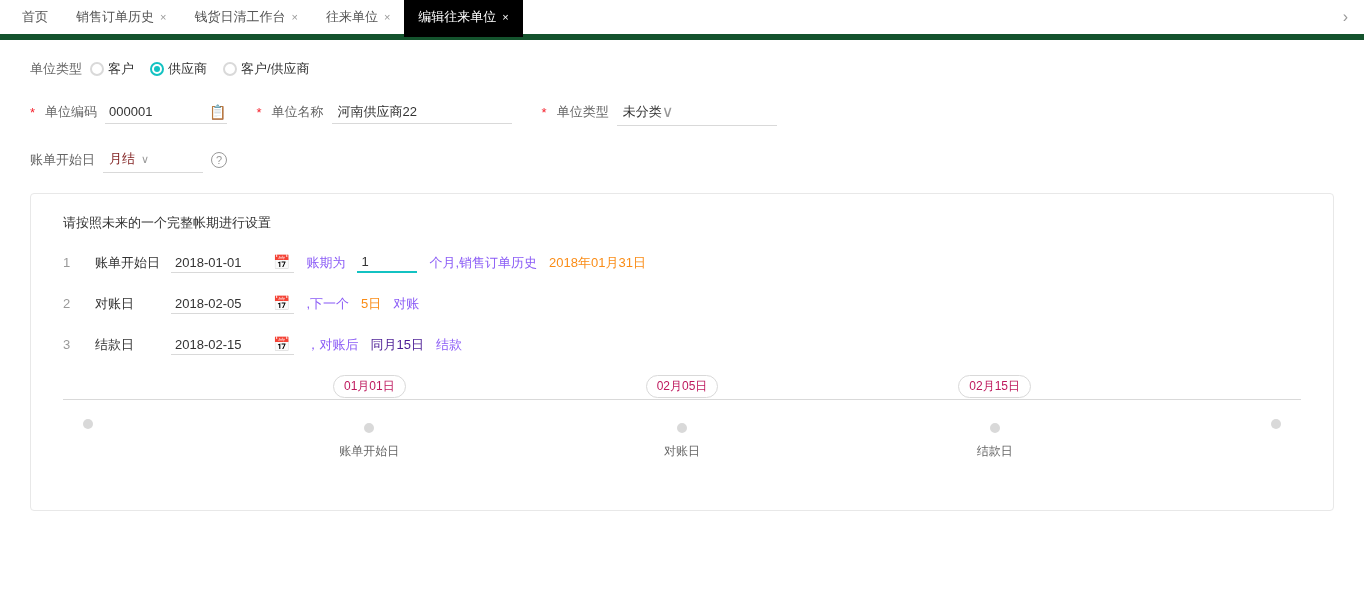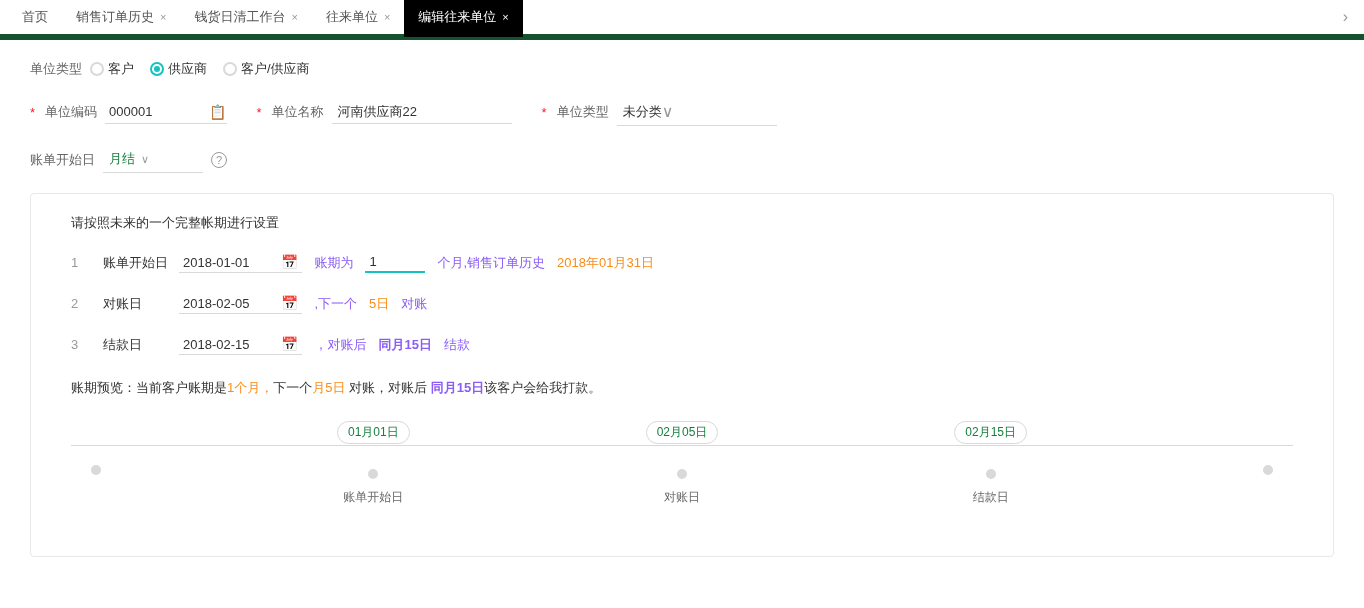--- a/index.html
+++ b/index.html
@@ -137,42 +137,42 @@
     
     .select-field {
       display: flex;
       align-items: center;
       border-bottom: 1px solid #d9d9d9;
       padding: 4px 6px;
       cursor: pointer;
       min-width: 120px;
       gap: 6px;
     }
-    .select-value { color: #15803d; }
+    .select-value { color: #7f1d1d; }
     .select-arrow { color: #999; font-size: 11px; }
 
     
     .question-icon {
       width: 16px;
       height: 16px;
       border-radius: 50%;
       border: 1px solid #999;
       color: #999;
       font-size: 11px;
       display: flex;
       align-items: center;
       justify-content: center;
       cursor: pointer;
     }
 
     
     .panel-box {
       border: 1px solid #e8e8e8;
       border-radius: 4px;
-      padding: 20px 40px;
+      padding: 20px 32px;
       margin-bottom: 16px;
       background: #fff;
     }
     .panel-title {
       color: #333;
       font-size: 13px;
       margin-bottom: 20px;
     }
 
     
@@ -205,21 +205,21 @@
       font-size: 13px;
       color: #333;
       background: transparent;
       width: 90px;
     }
     .step-desc {
       color: #8b5cf6;
       font-size: 13px;
     }
     .highlight-orange { color: #fa8c16; }
-    .highlight-teal { color: #8b5cf6; font-weight: bold; }
+    .highlight-teal { color: #4c1d95; }
     .period-input {
       border: none;
       border-bottom: 2px solid #13c2c2;
       outline: none;
       font-size: 13px;
       width: 60px;
       padding: 2px 4px;
       color: #333;
       background: transparent;
     }
@@ -263,21 +263,21 @@
     }
     .node-dot.filled {
       background: #d9d9d9;
       border-color: #d9d9d9;
     }
     .node-label-box {
       border: 1px solid #d9d9d9;
       border-radius: 12px;
       padding: 2px 10px;
       font-size: 12px;
-      color: #15803d;
+      color: #be185d;
       background: #fff;
     }
     .node-desc {
       font-size: 12px;
       color: #666;
       margin-top: 4px;
     }
     .node-end-dot {
       width: 10px;
       height: 10px;
@@ -412,23 +412,20 @@
       <span class="step-label">结款日</span>
       <div class="step-date-input">
         <input type="text" value="2018-02-15" style="">
         <span class="calendar-icon">📅</span>
       </div>
       <span class="step-desc">，对账后</span>
       <span class="step-desc highlight-teal">同月15日</span>
       <span class="step-desc">结款</span>
     </div>
 
-    <div class="preview-text">
-      <span>账期预览：当前客户账期是</span><span class="highlight-orange">1个月，</span><span>下一个</span><span class="highlight-orange">月5日</span><span> 对账，对账后 </span><span class="highlight-teal">同月15日</span><span>该客户会给我打款。</span>
-    </div>
 
     <div style="position:relative; padding: 0 20px 30px 20px;">
       <div class="timeline-line"></div>
       <div class="timeline-nodes">
 
         <div style="display:flex;align-items:flex-start;flex-direction:column;align-items:center;padding-top:20px;">
           <div class="node-end-dot"></div>
         </div>
 
         <div class="timeline-node">

